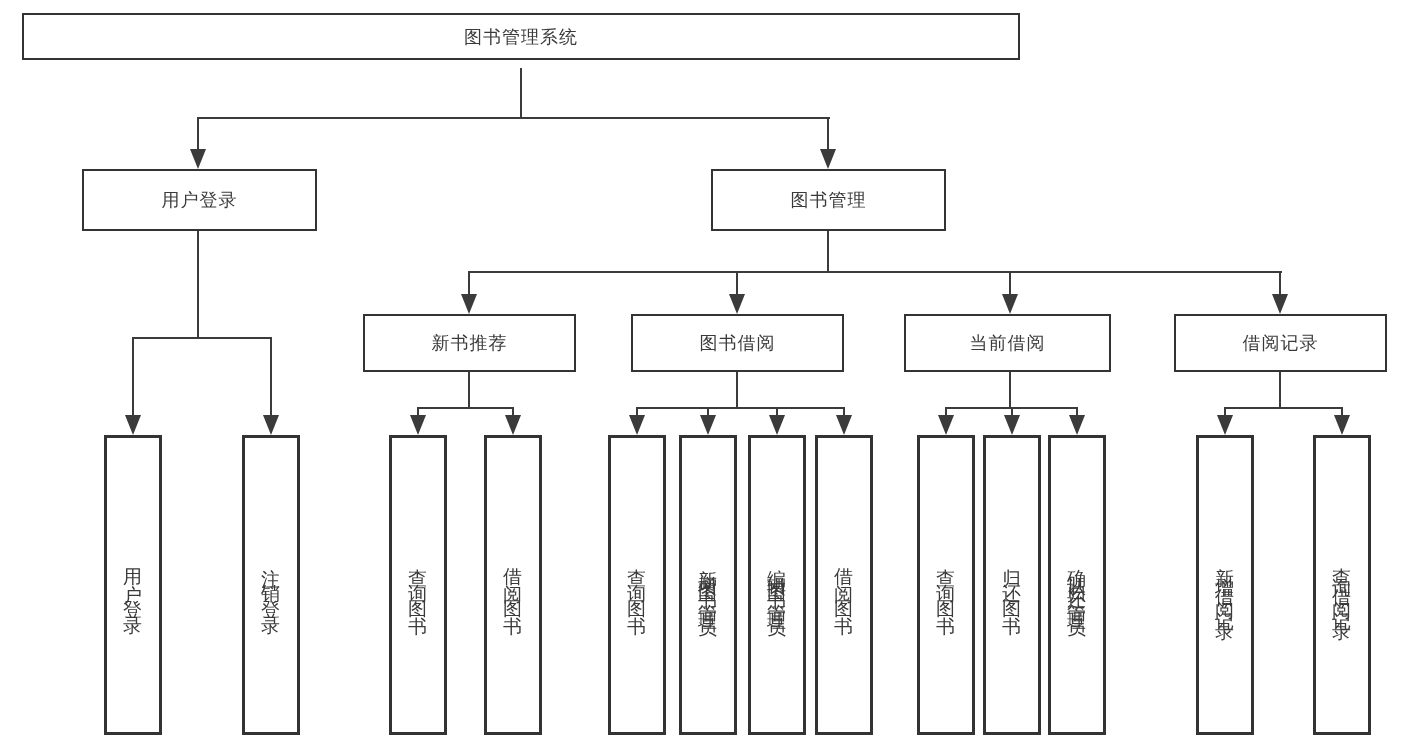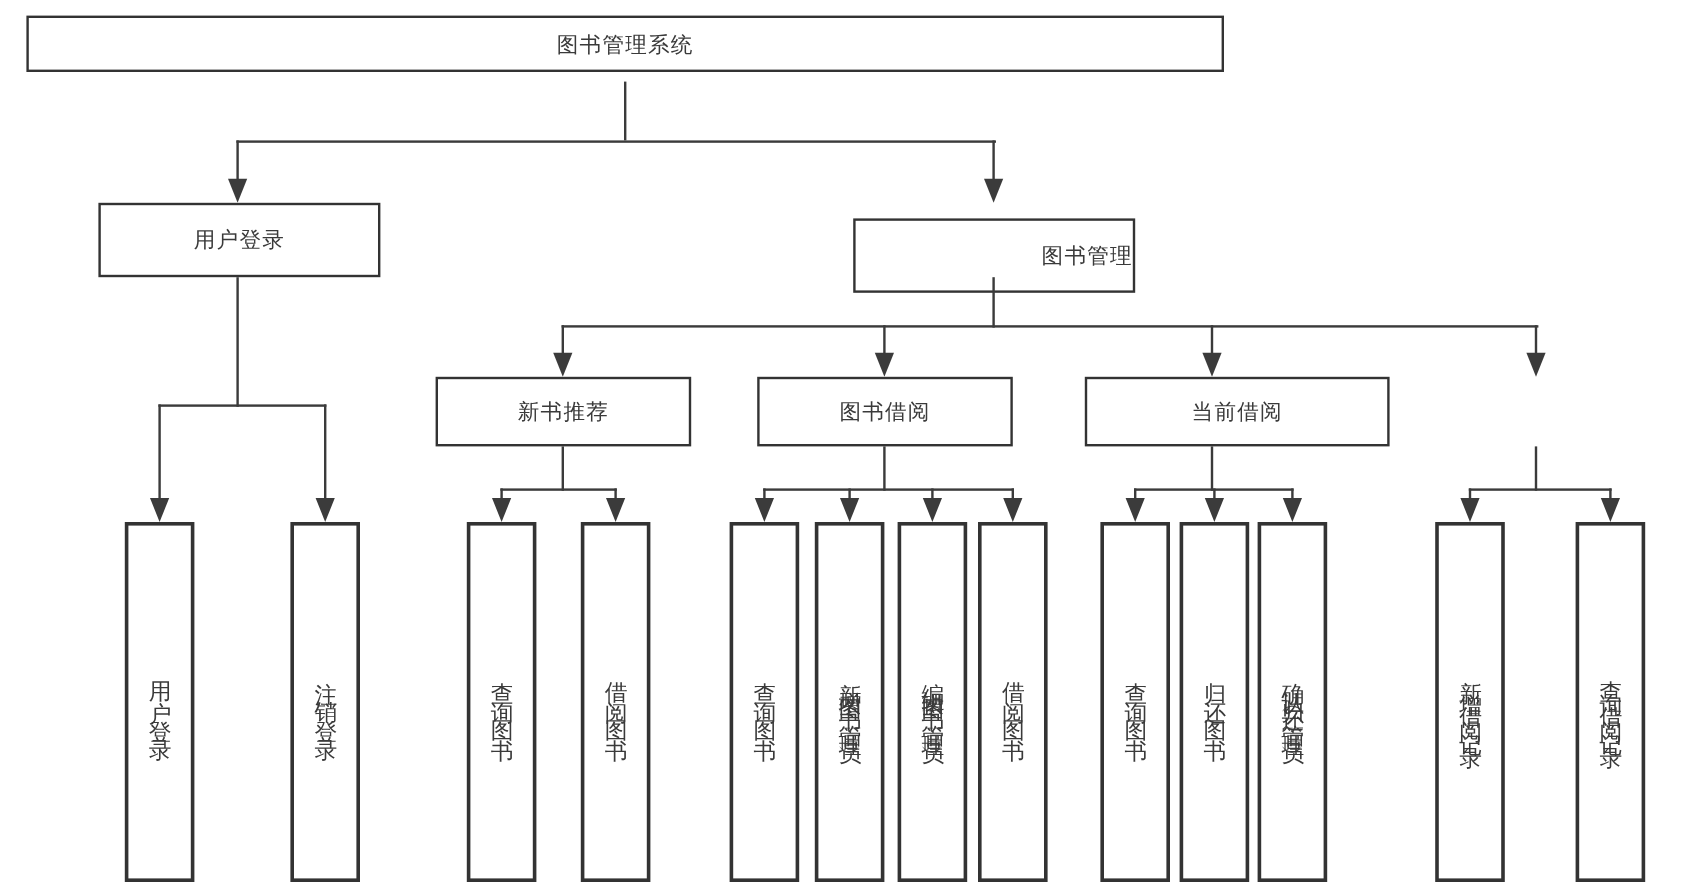--- a/index.html
+++ b/index.html
@@ -43,21 +43,21 @@
   <div class="vline" style="left:520px;top:68px;height:49px;"></div>
   <div class="hline" style="left:197px;top:117px;width:633px;"></div>
   <div class="vline" style="left:197px;top:117px;height:34px;"></div>
   <div class="arrow" style="left:190px;top:149px;"></div>
   <div class="vline" style="left:827px;top:117px;height:34px;"></div>
   <div class="arrow" style="left:820px;top:149px;"></div>
 
   <div class="node" style="left:82px;top:169px;width:235px;height:62px;">
     <span>用户登录</span>
   </div>
-  <div class="node" style="left:711px;top:182px;width:235px;height:62px;justify-content:flex-end;">
+  <div class="node" style="left:711px;top:169px;width:235px;height:62px;">
     <span>图书管理</span>
   </div>
 
   <div class="vline" style="left:197px;top:231px;height:108px;"></div>
   <div class="hline" style="left:132px;top:337px;width:140px;"></div>
   <div class="vline" style="left:132px;top:337px;height:80px;"></div>
   <div class="arrow" style="left:125px;top:415px;"></div>
   <div class="vline" style="left:270px;top:337px;height:80px;"></div>
   <div class="arrow" style="left:263px;top:415px;"></div>
 
@@ -71,22 +71,25 @@
   <div class="arrow" style="left:1002px;top:294px;"></div>
   <div class="vline" style="left:1279px;top:271px;height:25px;"></div>
   <div class="arrow" style="left:1272px;top:294px;"></div>
 
   <div class="node" style="left:363px;top:314px;width:213px;height:58px;">
     <span>新书推荐</span>
   </div>
   <div class="node" style="left:631px;top:314px;width:213px;height:58px;">
     <span>图书借阅</span>
   </div>
-  <div class="node" style="left:904px;top:314px;width:254px;height:58px;">
+  <div class="node" style="left:904px;top:314px;width:207px;height:58px;">
     <span>当前借阅</span>
+  </div>
+  <div class="node" style="left:1174px;top:314px;width:213px;height:58px;">
+    <span>借阅记录</span>
   </div>
 
   <div class="vline" style="left:468px;top:372px;height:37px;"></div>
   <div class="hline" style="left:417px;top:407px;width:97px;"></div>
   <div class="vline" style="left:417px;top:407px;height:10px;"></div>
   <div class="arrow" style="left:410px;top:415px;"></div>
   <div class="vline" style="left:512px;top:407px;height:10px;"></div>
   <div class="arrow" style="left:505px;top:415px;"></div>
 
   <div class="vline" style="left:736px;top:372px;height:37px;"></div>

